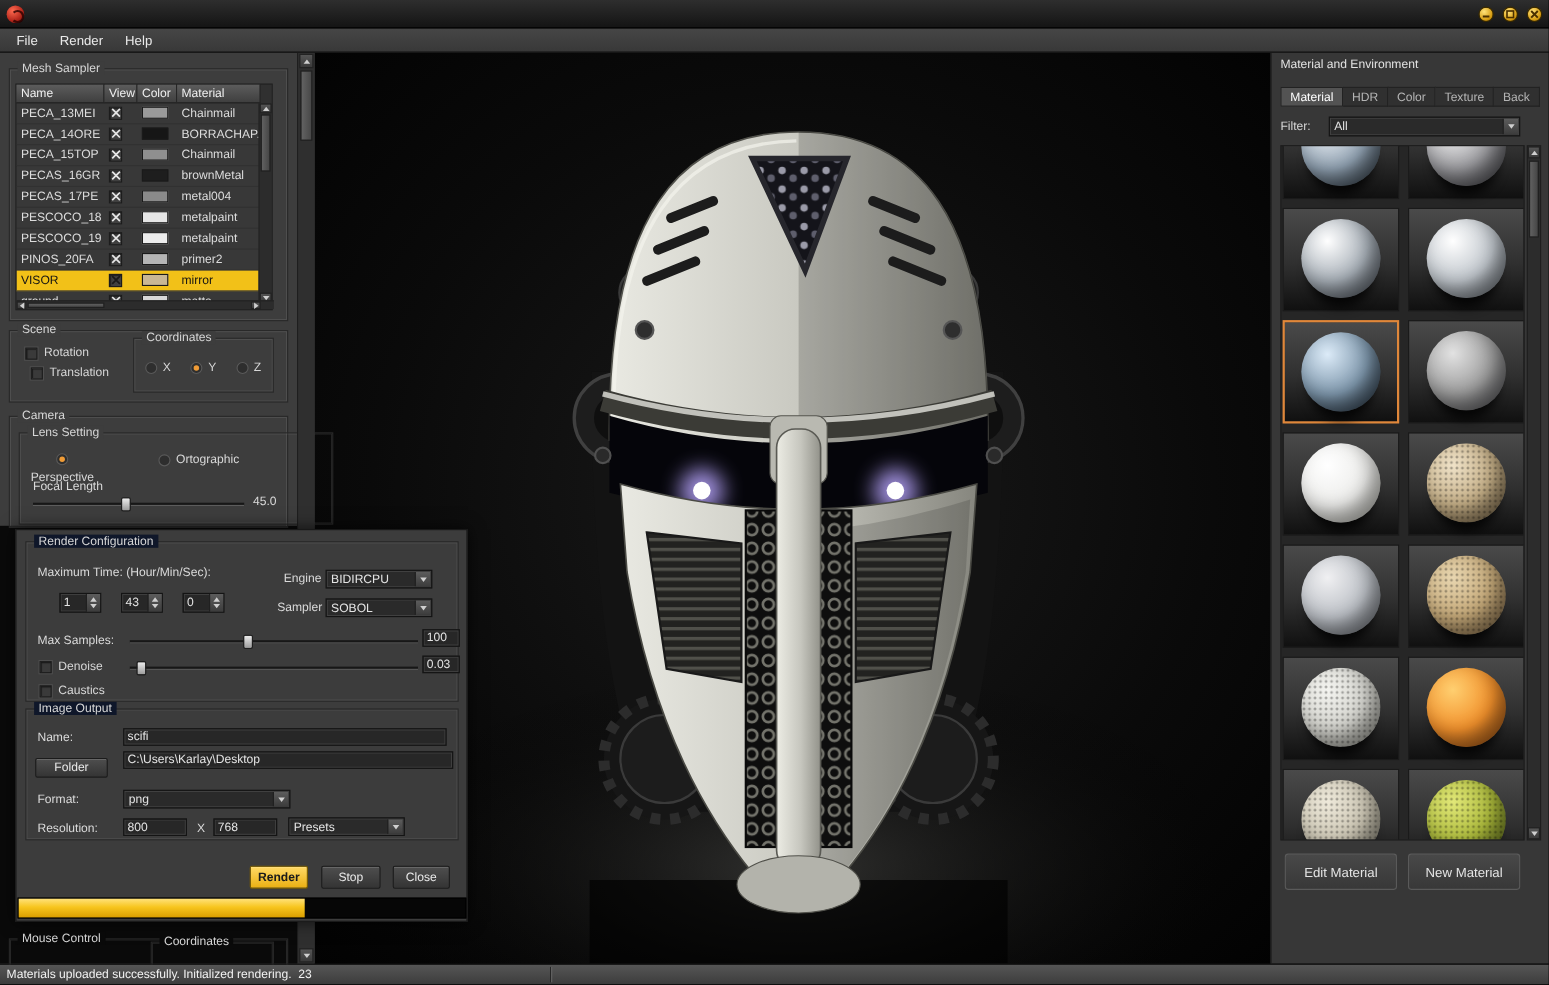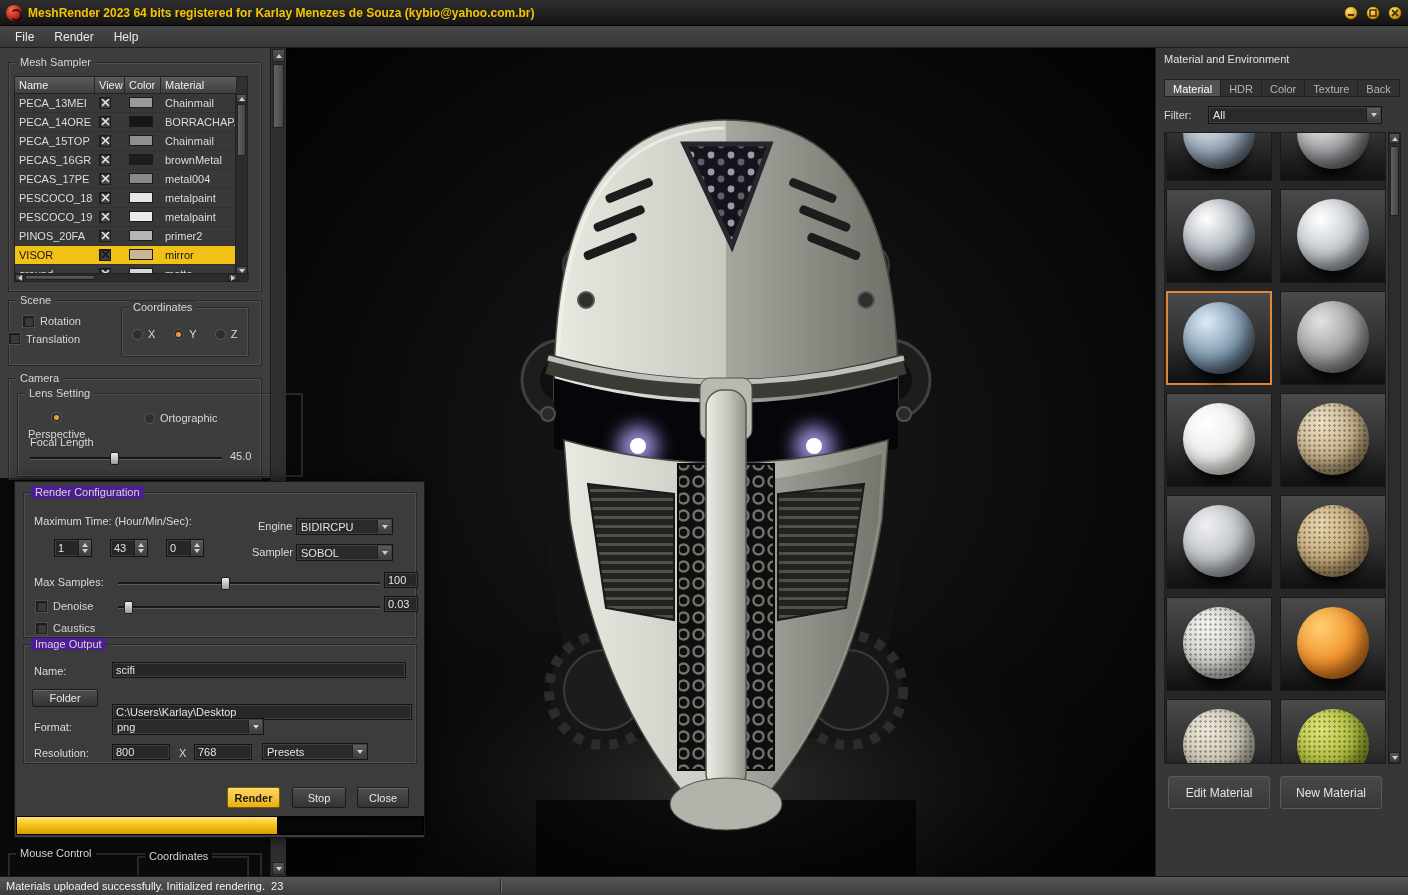--- a/index.html
+++ b/index.html
@@ -30,21 +30,21 @@
   .statusbar .count { margin-left:6px; }
   .status-div { position:absolute; left:500px; top:2px; bottom:2px; width:2px;
     border-left:1px solid #262626; border-right:1px solid #6a6a6a; }
 
   
   .left-panel { position:absolute; left:0; top:48px; width:286px; height:828px; background:#3d3d3d; z-index:10; }
   .black-zone { position:absolute; left:0; top:430px; width:270px; height:398px; background:#0a0a0a; }
 
   .group { position:absolute; border:1px solid #292929; box-shadow:inset 0 0 0 1px rgba(140,140,140,.22); }
   .group > .legend { position:absolute; top:-7px; left:7px; padding:0 4px; background:#3d3d3d; color:#d6d6d6; line-height:12px; }
-  .g-dialog > .legend { background:#4c1d95; }
+  .g-dialog > .legend { background:#0f172a; }
 
   
   .mesh-table { position:absolute; left:5px; top:13px; width:234px; height:206px; background:#303030; border:1px solid #222; }
   .mt-header { display:flex; height:17px; }
   .th { background:linear-gradient(#5c5c5c,#3f3f3f); border-right:1px solid #262626; border-bottom:1px solid #222;
     color:#efefef; padding:2px 0 0 4px; overflow:hidden; }
   .th0{width:80px;} .th1{width:30px;} .th2{width:36px;} .th3{width:76px;}
   .mt-body { position:absolute; left:0; top:17px; width:222px; height:181px; overflow:hidden; }
   .trow { display:flex; height:19px; background:#383838; border-bottom:1px solid #313131; }
   .td { padding:3px 0 0 4px; color:#dcdcdc; overflow:hidden; white-space:nowrap; }
@@ -130,21 +130,20 @@
     box-shadow:0 15px 10px -7px rgba(0,0,0,.8), inset -8px -10px 16px rgba(0,0,0,.35); }
   .rp-scroll { position:absolute; left:232px; top:84px; width:13px; height:632px; background:#2c2c2c; border:1px solid #1e1e1e; }
   .rp-btn { position:absolute; top:728px; height:33px; width:102px; background:linear-gradient(#484848,#383838);
     border:1px solid #5a5a5a; border-radius:3px; color:#e4e4e4; display:flex; align-items:center; justify-content:center; font-size:12px; }
 </style>
 </head>
 <body>
 
 <div class="titlebar">
   <div class="app-logo"></div>
-  <div class="title-text">MeshRender 2023 64 bits registered for Karlay Menezes de Souza (kybio@yahoo.com.br)</div>
   <div class="winbtns">
     <div class="winbtn">
         <svg width="8" height="8">
           <path d="M1 6 H7" stroke="#4a3000" stroke-width="2"></path>
         </svg>
       </div>
     <div class="winbtn">
         <svg width="8" height="8">
           <rect x="1" y="1" width="6" height="6" fill="none" stroke="#4a3000" stroke-width="1.5"></rect>
         </svg>
@@ -384,21 +383,21 @@
       </div>
     </div>
   </div>
 
   <div class="group" style="left:8px; top:252px; width:254px; height:66px;">
     <div class="legend">Scene</div>
     <div style="position:absolute; left:14px; top:14px; display:flex; align-items:center; gap:6px;">
       <span class="cb"></span>
       <span>Rotation</span>
     </div>
-    <div style="position:absolute; left:0; top:32px; display:flex; align-items:flex-start; gap:6px;">
+    <div style="position:absolute; left:19px; top:32px; display:flex; align-items:flex-end; gap:6px;">
       <span class="cb"></span>
       <span>Translation</span>
     </div>
     <div class="group" style="left:112px; top:6px; width:128px; height:50px;">
       <div class="legend">Coordinates</div>
       <div style="position:absolute; left:10px; top:20px; display:flex; gap:18px;">
           <span style="display: flex; align-items: center; gap: 5px;">
             <span class="radio"></span>
             <span class="rlabel">X</span>
           </span>
@@ -519,21 +518,21 @@
     </div>
   </div>
 
   <div class="group g-dialog" style="left:8px; top:162px; width:394px; height:120px;">
     <div class="legend">Image Output</div>
 
     <div class="dlabel" style="left:10px; top:20px;">Name:</div>
     <input class="tin" style="left: 88px; top: 17px; width: 294px;" value="scifi">
 
     <div class="btn" style="left:8px; top:44px; width:66px; height:18px; padding-top:2px;">Folder</div>
-    <input class="tin" style="left: 88px; top: 59px; width: 300px;" value="C:\Users\Karlay\Desktop">
+    <input class="tin" style="left: 88px; top: 38px; width: 300px;" value="C:\Users\Karlay\Desktop">
 
     <div class="dlabel" style="left:10px; top:76px;">Format:</div>
     <div class="dd" style="left:88px; top:73px; width:152px;">
       <span>png</span>
       <span class="ddbtn">
           <span class="tri-down"></span>
         </span>
     </div>
 
     <div class="dlabel" style="left:10px; top:102px;">Resolution:</div>

